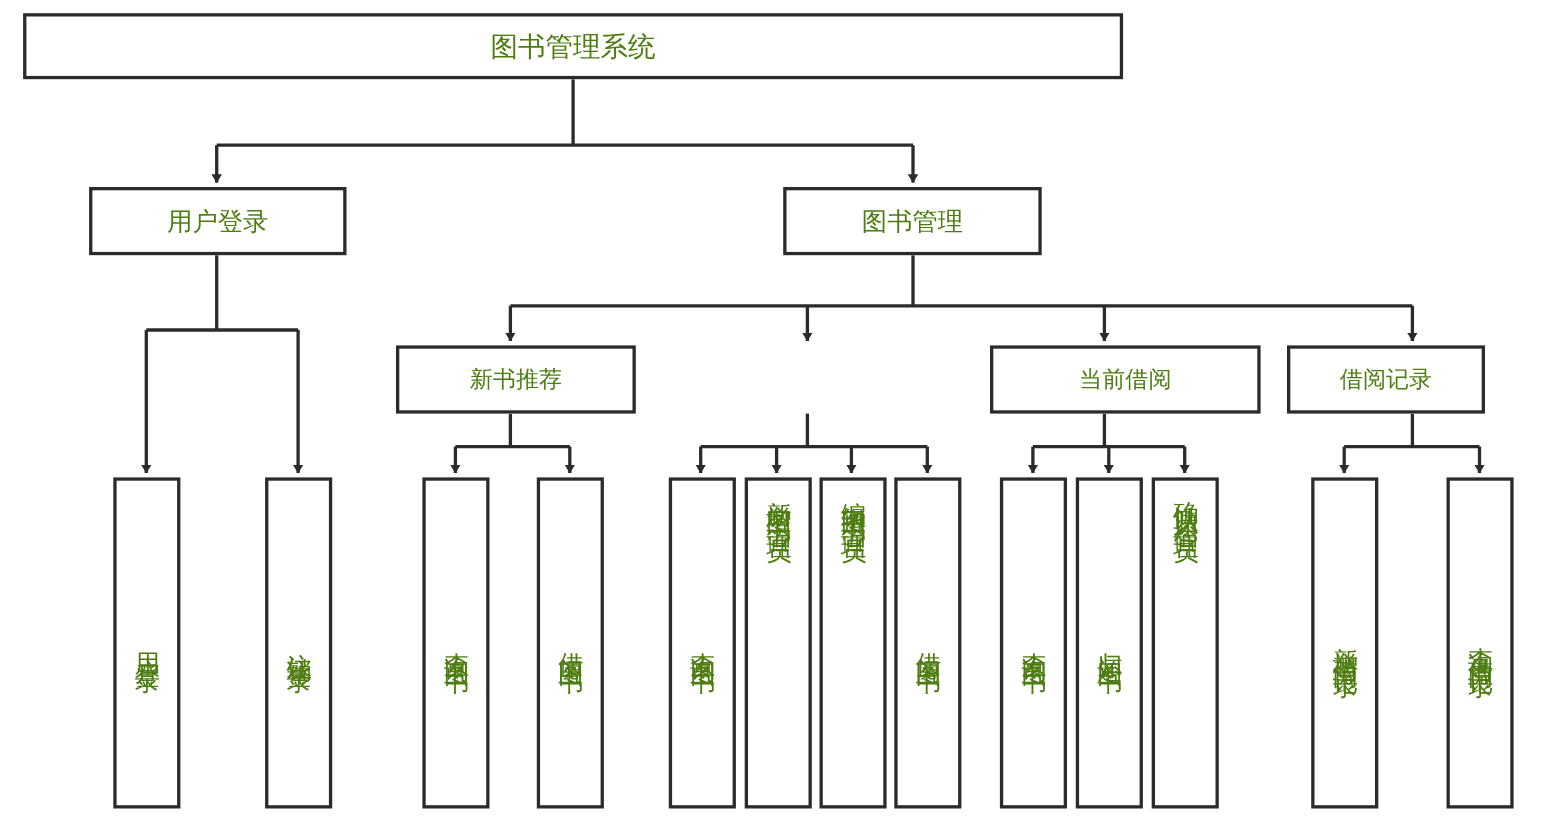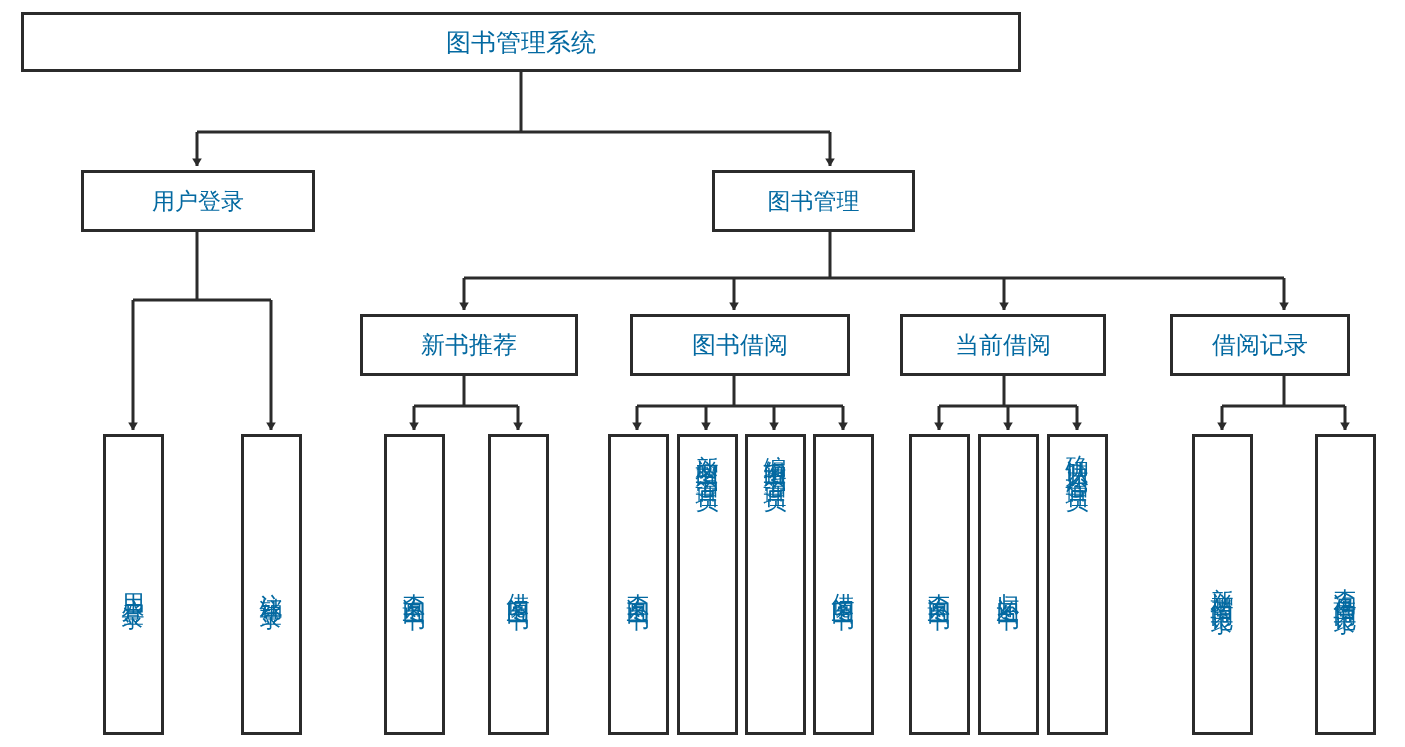--- a/index.html
+++ b/index.html
@@ -26,30 +26,30 @@
   }
   .node {
     position: absolute;
     box-sizing: border-box;
     border: 3px solid #2b2b2b;
     background: #ffffff;
     display: flex;
     align-items: center;
     justify-content: center;
     text-align: center;
-    color: #0369a1;
+    color: #4d7c0f;
   }
   .node.root {
     font-size: 25px;
   }
   .node.level2 {
     font-size: 23px;
   }
   .node.level3 {
-    font-size: 24px;
+    font-size: 21px;
   }
   .node.leaf {
     font-size: 23px;
     align-items: flex-start;
     justify-content: center;
     padding-top: 0;
   }
   .leaf .vtext {
     writing-mode: vertical-rl;
     text-orientation: upright;
@@ -124,31 +124,28 @@
     </g>
   </svg>
 
   <div class="node root" style="left:21px; top:12px; width:1000px; height:60px;">
     <span>图书管理系统</span>
   </div>
 
   <div class="node level2" style="left:81px; top:170px; width:234px; height:62px;">
     <span>用户登录</span>
   </div>
-  <div class="node level2" style="left:712px; top:170px; width:203px; height:62px;">
+  <div class="node level2" style="left:712px; top:170px; width:235px; height:62px;">
     <span>图书管理</span>
   </div>
 
   <div class="node level3" style="left:360px; top:314px; width:218px; height:62px;">
     <span>新书推荐</span>
   </div>
-  <div class="node level3" style="left:630px; top:314px; width:220px; height:62px;">
-    <span>图书借阅</span>
-  </div>
-  <div class="node level3" style="left:900px; top:314px; width:206px; height:62px;align-items:center;">
+  <div class="node level3" style="left:900px; top:314px; width:246px; height:62px;align-items:center;">
     <span>当前借阅</span>
   </div>
   <div class="node level3" style="left:1170px; top:314px; width:180px; height:62px;">
     <span>借阅记录</span>
   </div>
 
   <div class="node leaf centered" style="left:103px; top:434px; width:61px; height:301px;">
     <span class="vtext">用户登录</span>
   </div>
   <div class="node leaf centered" style="left:241px; top:434px; width:61px; height:301px;">

